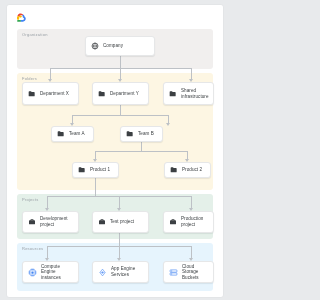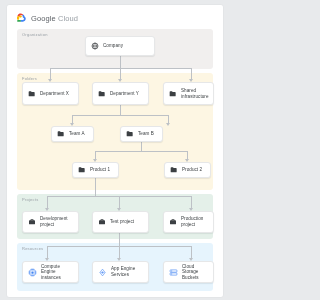--- a/index.html
+++ b/index.html
@@ -65,21 +65,20 @@
 
   <div class="brand">
     <span>
       <svg width="10" height="10" viewBox="0 0 24 24">
         <path d="M12.2 6.6l2.1-2.1.15-.9C10.6 0.3 4.9 0.7 2.2 4.6 1.4 5.7 0.9 7 0.7 8.3l.77-.1 4.2-.7.33-.33c1.9-2 5-2.3 7.1-.5z" fill="#ea4335"></path>
         <path d="M18.1 8.2c-.48-1.8-1.5-3.4-2.9-4.6l-2.95 2.95c1.3 1.05 2.05 2.65 2 4.3v.52c1.45 0 2.6 1.17 2.6 2.6s-1.15 2.6-2.6 2.6H9.0l-.52.55v3.15l.52.5h5.2c3.74.03 6.8-2.95 6.82-6.68.02-2.27-1.1-4.4-2.92-5.4z" fill="#4285f4"></path>
         <path d="M3.8 21h5.2v-4.2H3.8c-.37 0-.74-.08-1.07-.24l-.74.23-2.12 2.07-.18.7C.86 20.5 2.3 21 3.8 21z" fill="#34a853"></path>
         <path d="M3.8 7.6C.07 7.63-1.93 12 .3 14.97c.66.88 1.57 1.55 2.62 1.9l3-3.0c-1.3-.6-1.6-2.35-.56-3.35.4-.4.95-.6 1.5-.6.97 0 1.84.6 2.2 1.5l3.0-3.0c-1.3-1.7-3.3-2.7-5.4-2.66z" fill="#fbbc05"></path>
       </svg>
     </span>
-    <span class="brand-text"><span class="g">Google</span> <span class="c">Cloud</span></span>
   </div>
 
   <div class="band" id="band-org">
     <span class="band-label">Organization</span>
   </div>
   <div class="band" id="band-folders">
     <span class="band-label">Folders</span>
   </div>
   <div class="band" id="band-projects">
     <span class="band-label">Projects</span>

